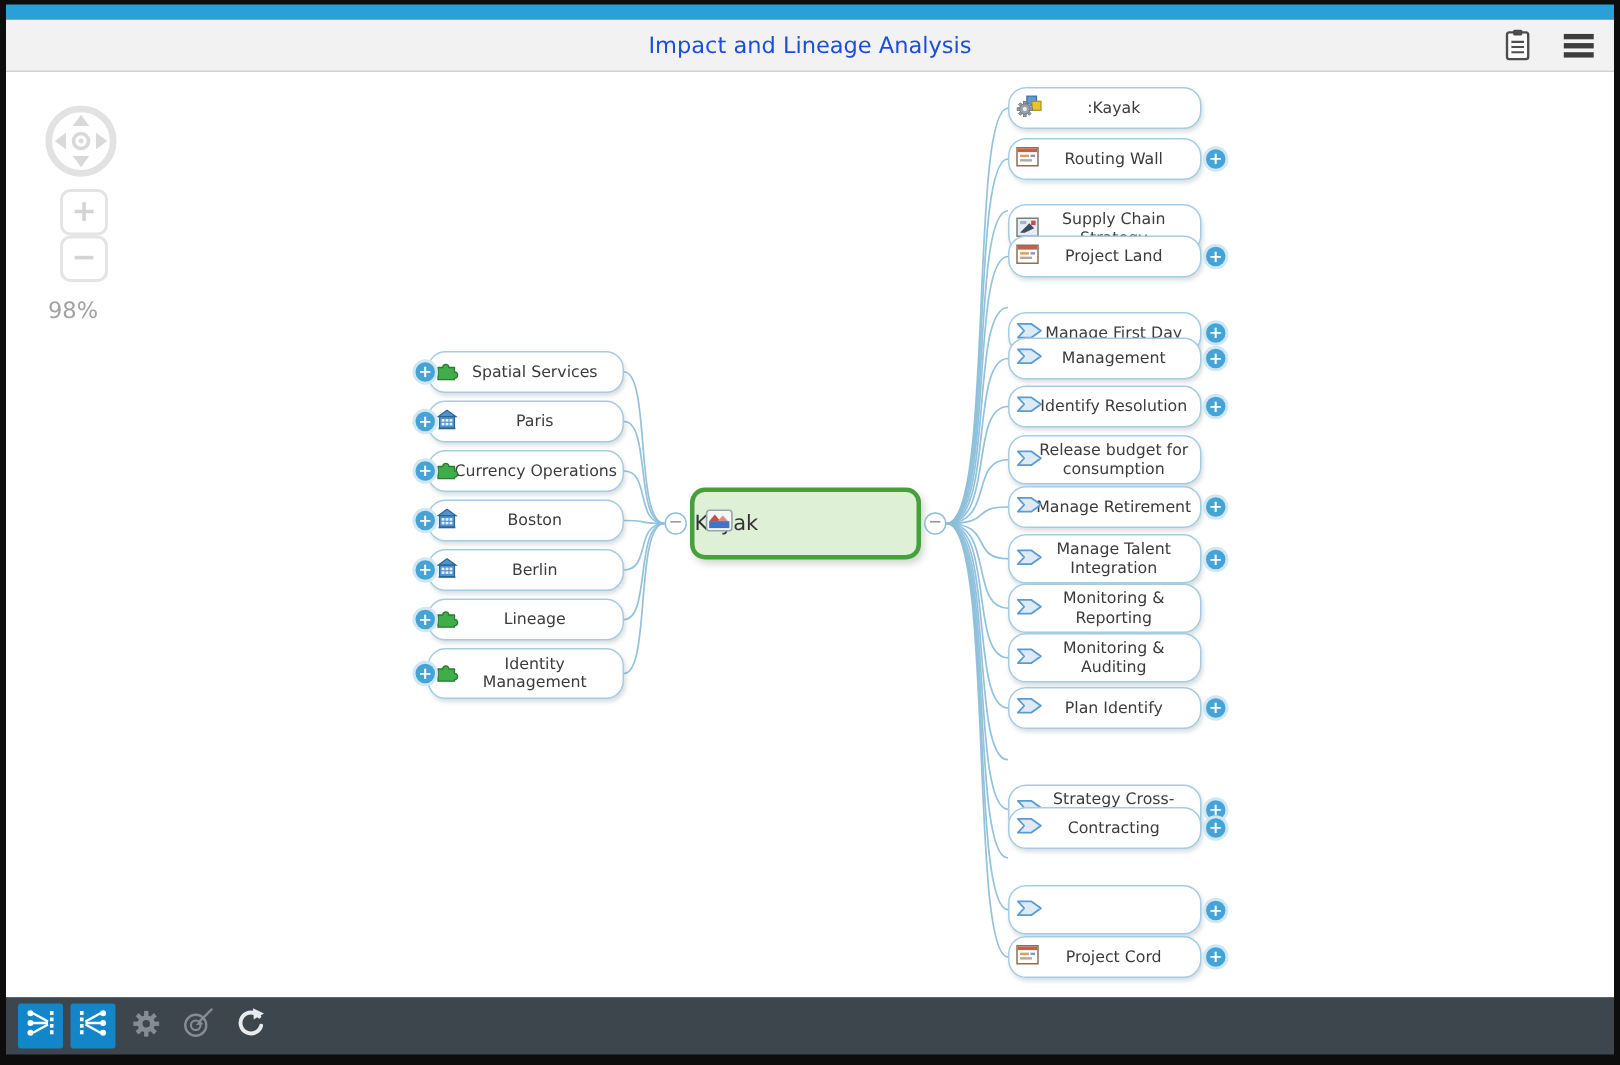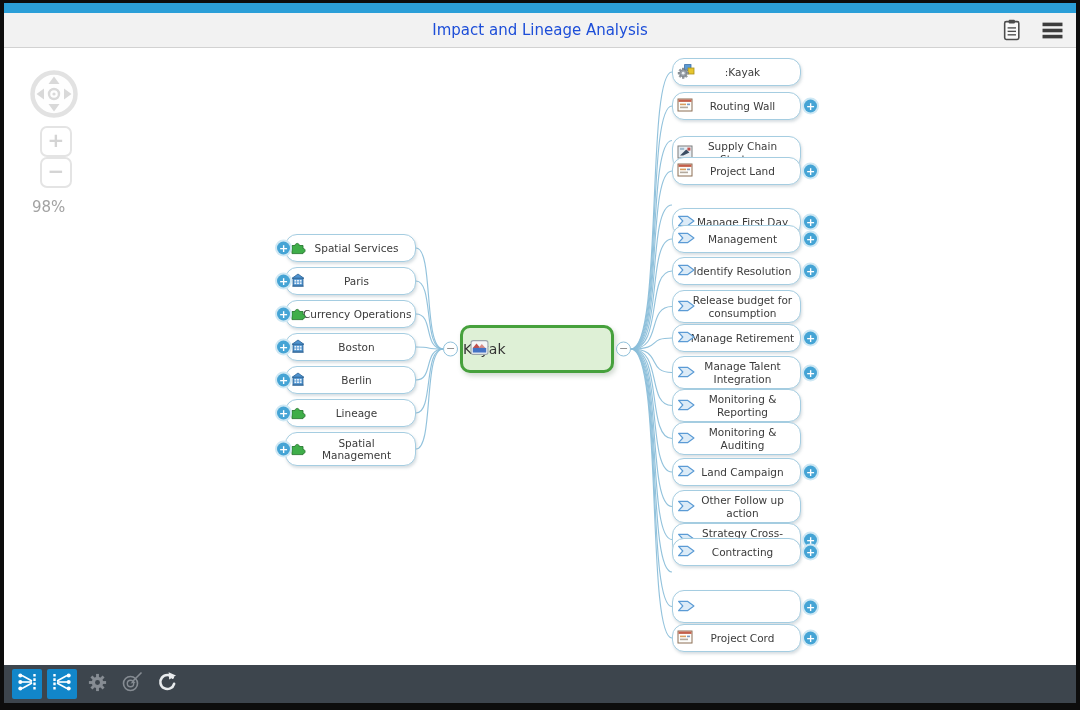--- a/index.html
+++ b/index.html
@@ -270,21 +270,21 @@
     <span class="nicon"><svg width="16" height="16">
           <use href="#sym-puzzle"></use>
         </svg></span>
     <span class="label">Lineage</span>
     <span class="badge bleft">+</span>
   </div>
   <div class="node side-left d" style="top:384px;height:32px">
     <span class="nicon"><svg width="16" height="16">
           <use href="#sym-puzzle"></use>
         </svg></span>
-    <span class="label">Spatial Management</span>
+    <span class="label">Identity Management</span>
     <span class="badge bleft">+</span>
   </div>
 
   <div class="node side-right s" style="top:10px;height:26px">
     <span class="nicon"><svg width="18" height="16">
           <use href="#sym-gearmodel"></use>
         </svg></span>
     <span class="label">:Kayak</span>
   </div>
   <div class="node side-right s" style="top:44px;height:26px">
@@ -357,28 +357,22 @@
   <div class="node side-right d" style="top:374px;height:31px">
     <span class="nicon"><svg width="19" height="13">
           <use href="#sym-arrow"></use>
         </svg></span>
     <span class="label">Monitoring &amp; Auditing</span>
   </div>
   <div class="node side-right s" style="top:410px;height:26px">
     <span class="nicon"><svg width="19" height="13">
           <use href="#sym-arrow"></use>
         </svg></span>
-    <span class="label">Land Campaign</span>
-    <span class="badge bright">+</span>
-  </div>
-  <div class="node side-right d" style="top:442px;height:31px">
-    <span class="nicon"><svg width="19" height="13">
-          <use href="#sym-arrow"></use>
-        </svg></span>
-    <span class="label">Other Follow up action</span>
+    <span class="label">Plan Identify</span>
+    <span class="badge bright">+</span>
   </div>
   <div class="node side-right d" style="top:475px;height:31px">
     <span class="nicon"><svg width="19" height="13">
           <use href="#sym-arrow"></use>
         </svg></span>
     <span class="label">Strategy Cross-Organization...</span>
     <span class="badge bright">+</span>
   </div>
   <div class="node side-right s" style="top:490px;height:26px">
     <span class="nicon"><svg width="19" height="13">

